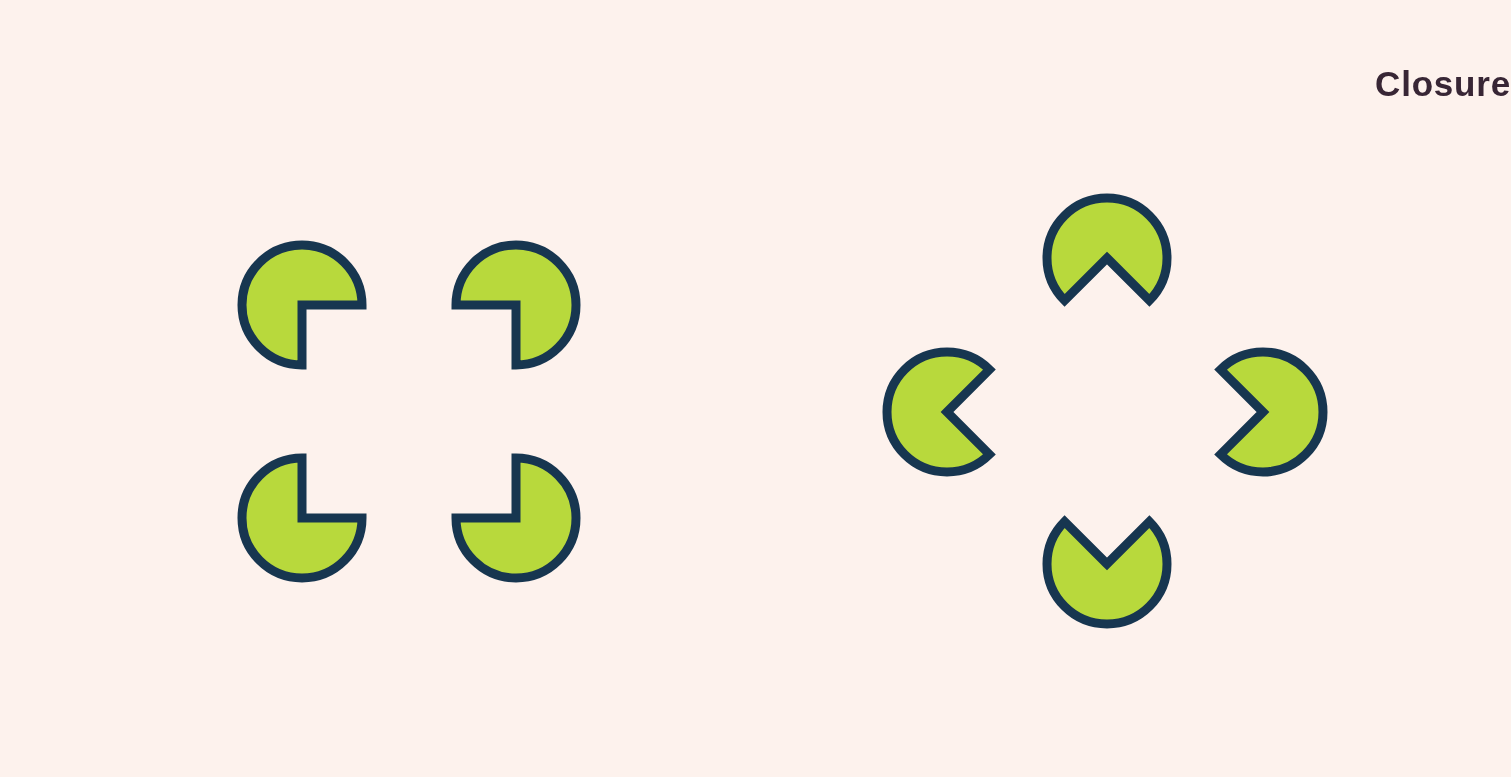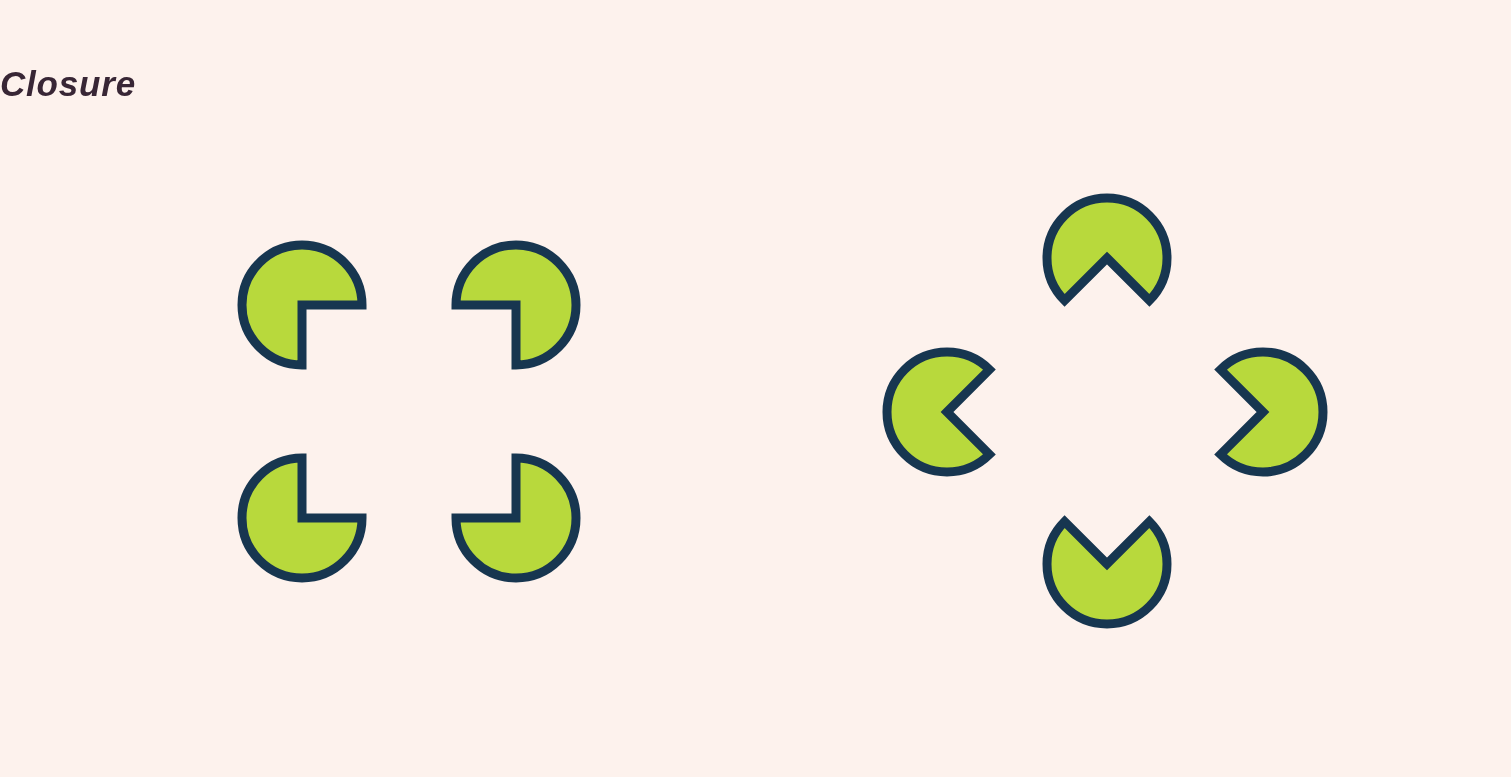--- a/index.html
+++ b/index.html
@@ -17,27 +17,26 @@
   .slide {
     position: absolute;
     inset: 0;
   }
   .title {
     position: absolute;
     top: 63px;
     left: 0;
     width: 100%;
     margin: 0;
-    text-align: left;
+    text-align: right;
     font-size: 35px;
     line-height: 42px;
     font-weight: 700;
     letter-spacing: 0.8px;
     color: var(--title, #382635);
-    font-style: italic;
   }
   .illustration {
     position: absolute;
     left: 0;
     top: 0;
     width: 1511px;
     height: 777px;
     display: block;
   }
   .pac {

